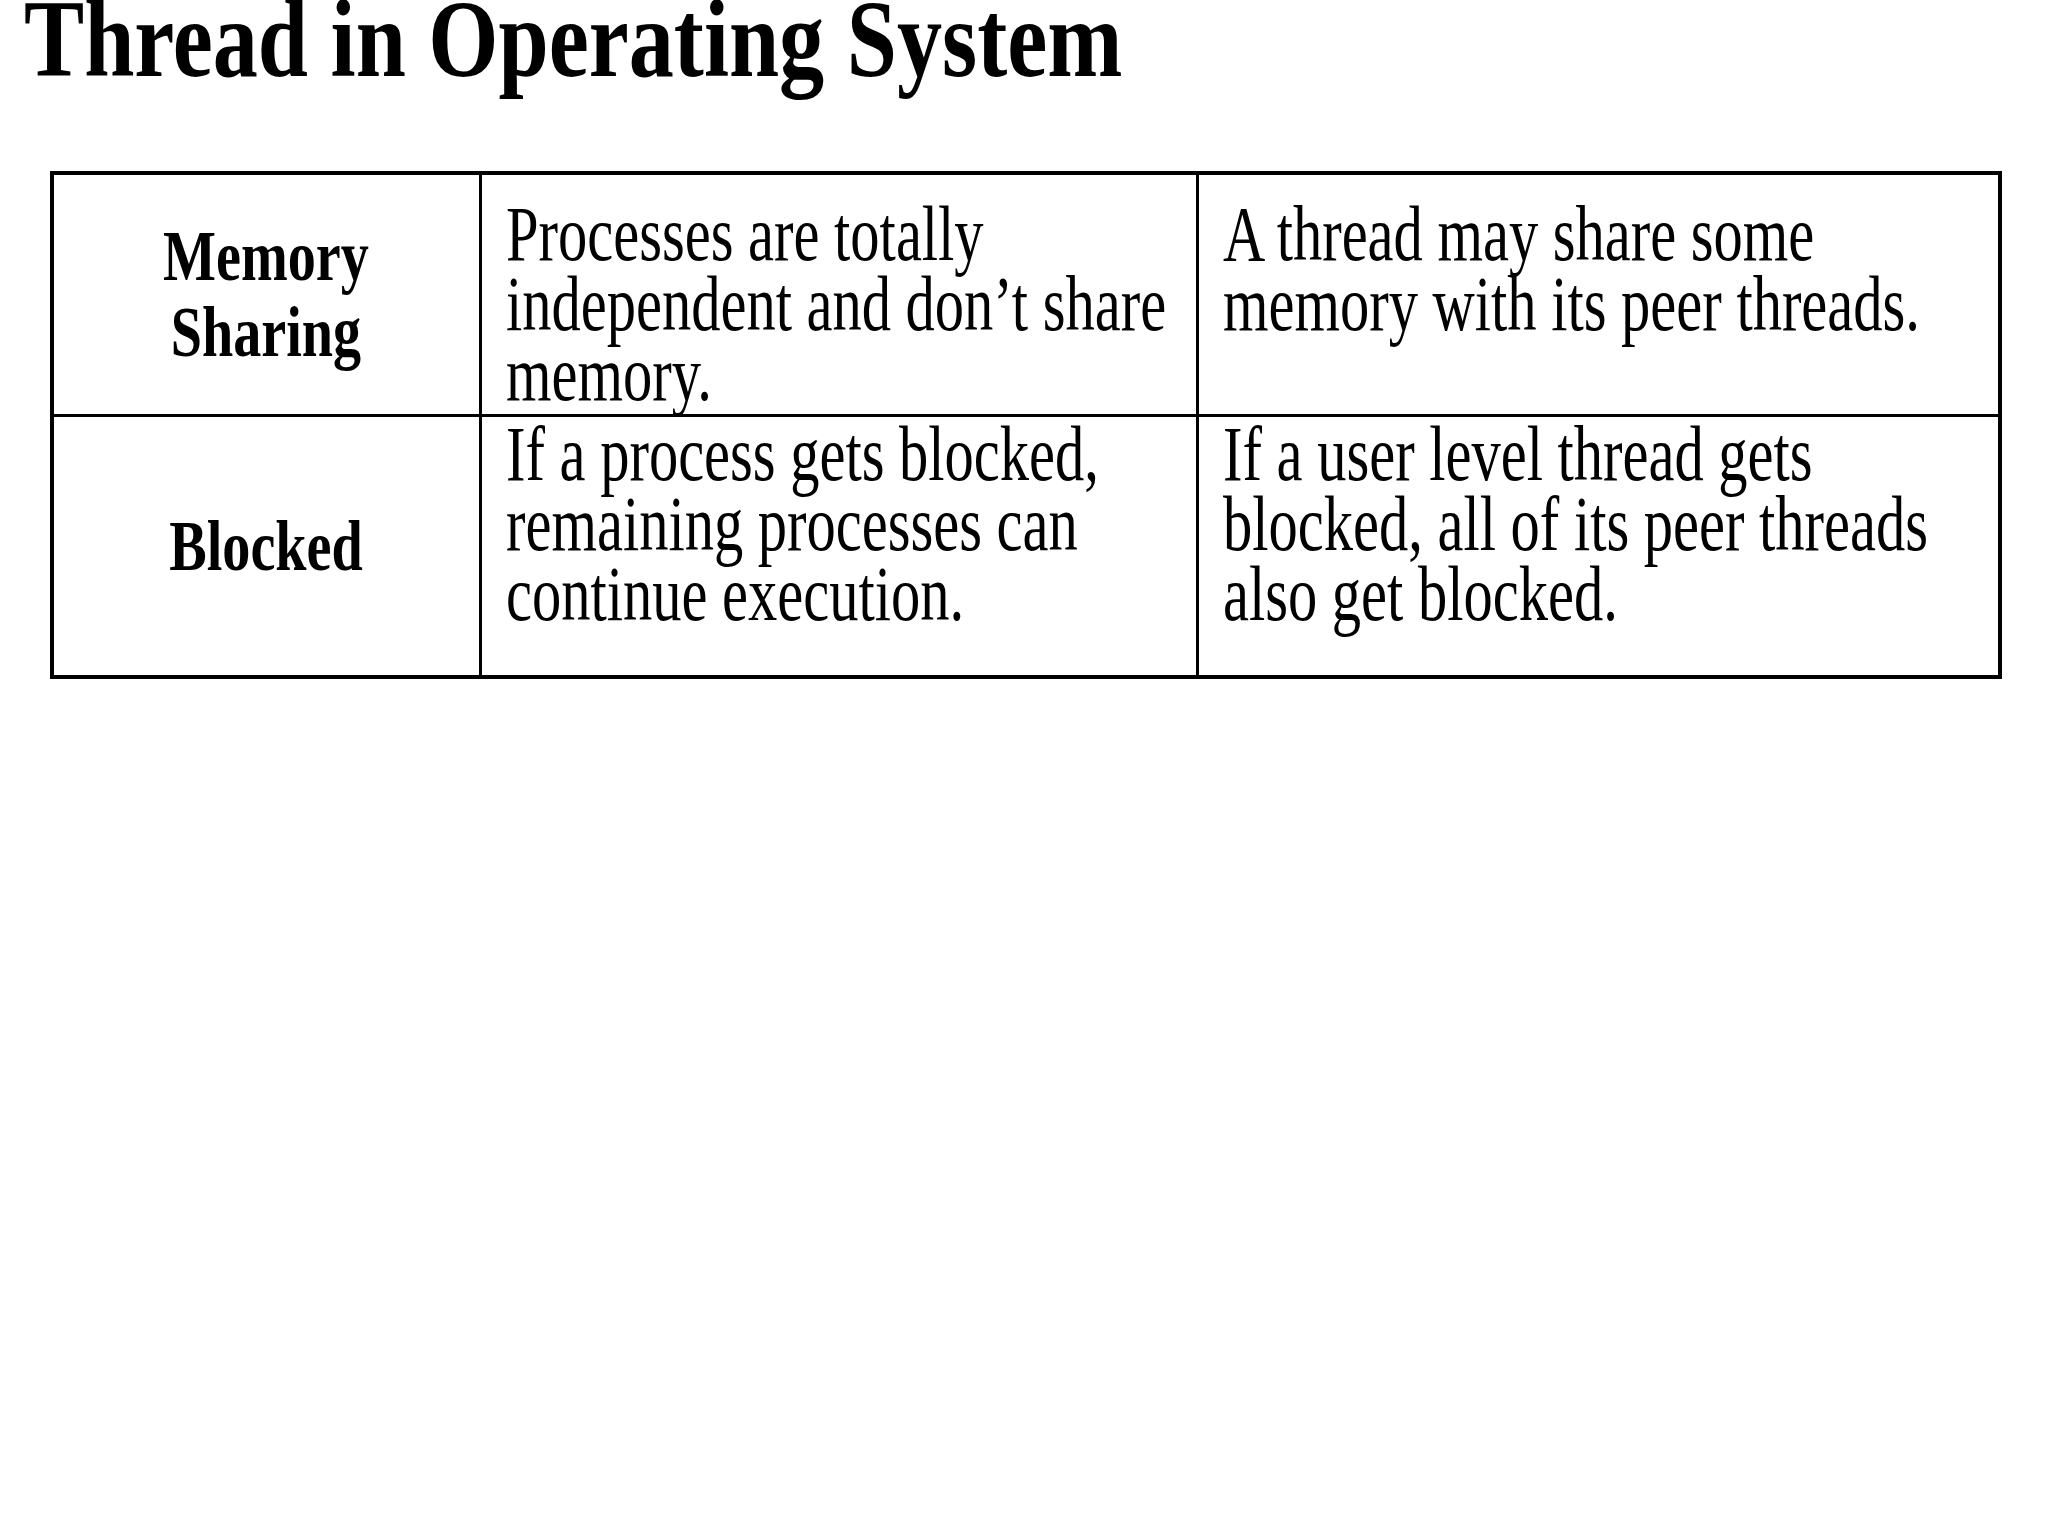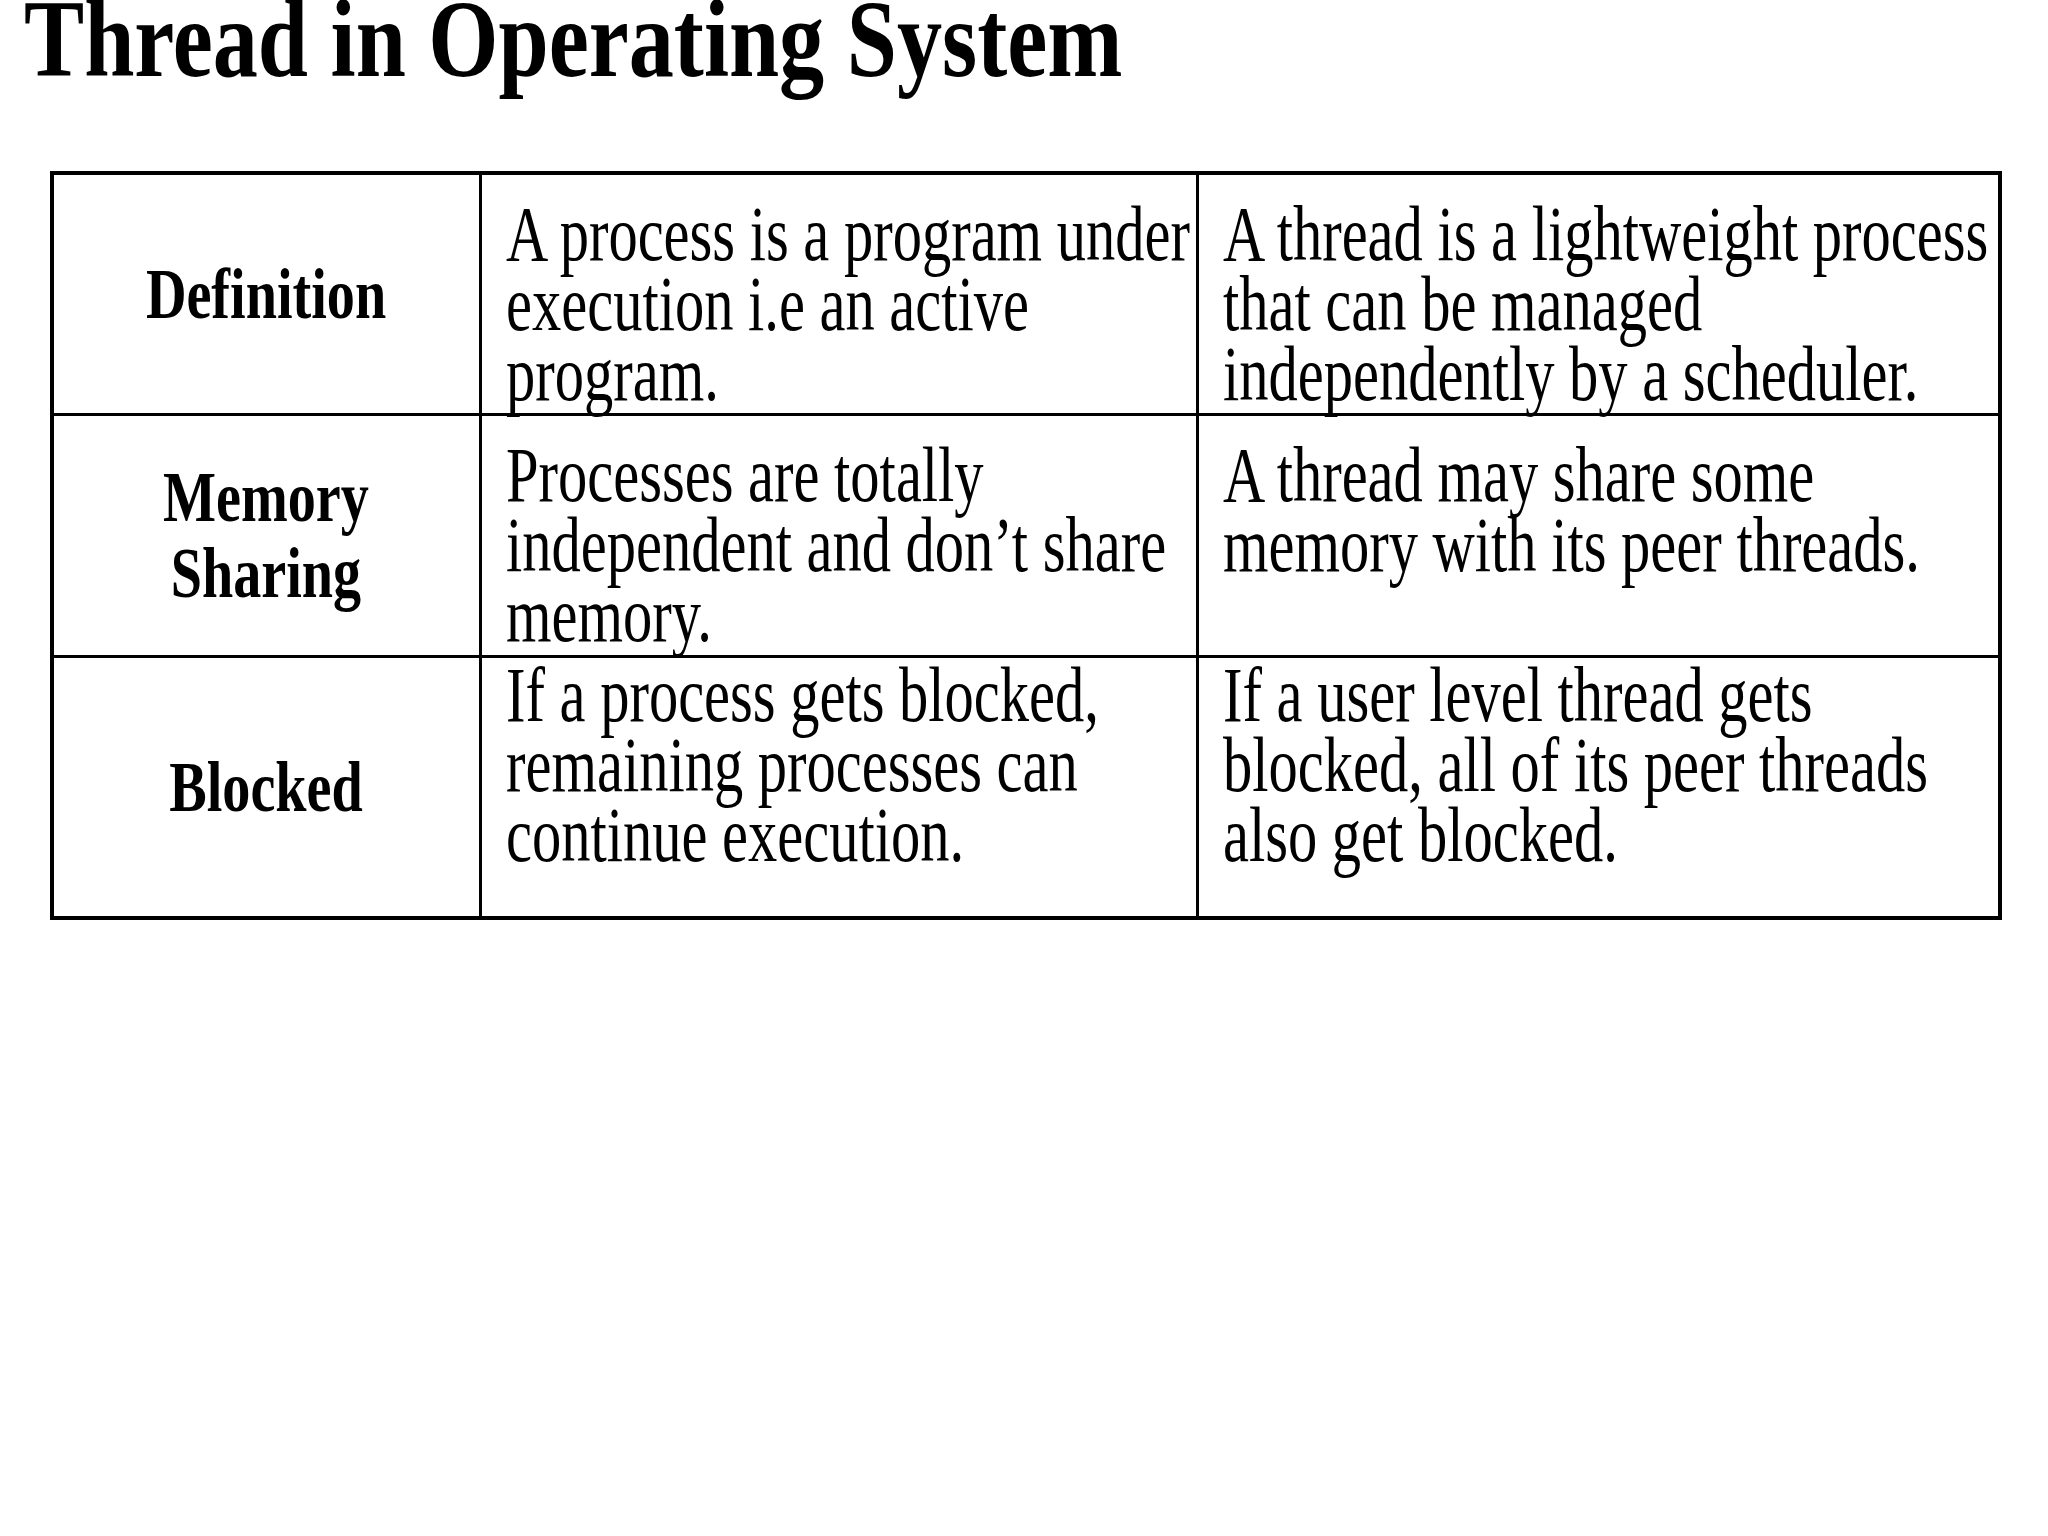--- a/index.html
+++ b/index.html
@@ -111,29 +111,20 @@
 <h1 class="page-title"><span class="sx">Thread in Operating System</span></h1>
 
 <table class="cmp">
   <colgroup>
     <col style="width:428px">
     <col style="width:717px">
     <col style="width:803px">
   </colgroup>
   <tbody>
 
-    <tr class="r1">
-      <td class="label"><span class="sx">Definition</span></td>
-      <td class="body"><span class="sx">A process is a program under
-execution i.e an active
-program.</span></td>
-      <td class="body"><span class="sx">A thread is a lightweight process
-that can be managed
-independently by a scheduler.</span></td>
-    </tr>
 
 
     <tr class="r3">
       <td class="label"><span class="sx">Memory
 Sharing</span></td>
       <td class="body"><span class="sx">Processes are totally
 independent and don’t share
 memory.</span></td>
       <td class="body"><span class="sx">A thread may share some
 memory with its peer threads.</span></td>

